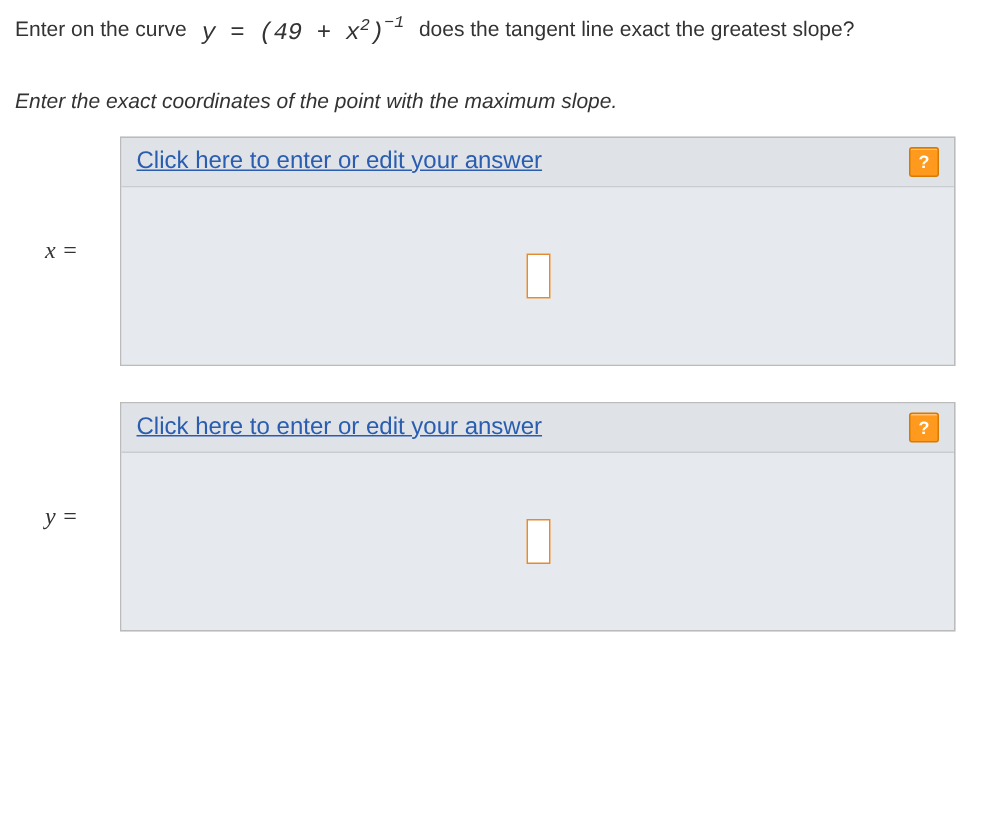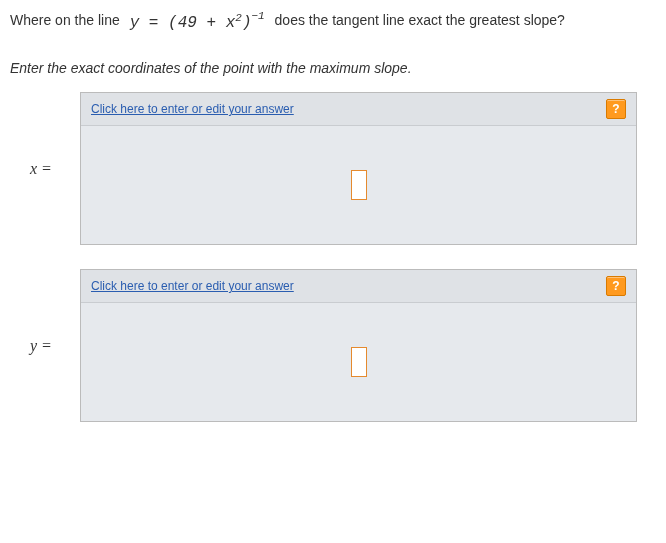--- a/index.html
+++ b/index.html
@@ -53,21 +53,21 @@
     height: 32px;
     background: #dfe2e6;
     border-bottom: 1px solid #c9ccd0;
     display: flex;
     align-items: center;
     justify-content: space-between;
     padding: 0 10px;
   }
   .answer-link {
     color: #2a5db0;
-    font-size: 12px;
+    font-size: 16px;
     text-decoration: underline;
     cursor: pointer;
   }
   .help-btn {
     width: 18px;
     height: 18px;
     background: #ff9a1f;
     border: 1px solid #d97a00;
     border-radius: 2px;
     display: flex;
@@ -91,21 +91,21 @@
     height: 30px;
     border: 1.5px solid #e58a2e;
     background: #fff;
     box-sizing: border-box;
   }
 </style>
 </head>
 <body>
 
 <div class="question-line">
-  <span>Where on the line</span>
+  <span>Enter on the curve</span>
   <span class="equation">
     <span style="font-style:italic">y</span> = (49 + <span style="font-style:italic">x</span><sup style="font-size:11px; vertical-align:6px">2</sup>)<sup style="font-size:11px; vertical-align:8px">−1</sup>
   </span>
   <span>does the tangent line exact the greatest slope?</span>
 </div>
 
 <div class="instruction">Enter the exact coordinates of the point with the maximum slope.</div>
 
 <div class="row">
   <div class="varlabel">x =</div>

